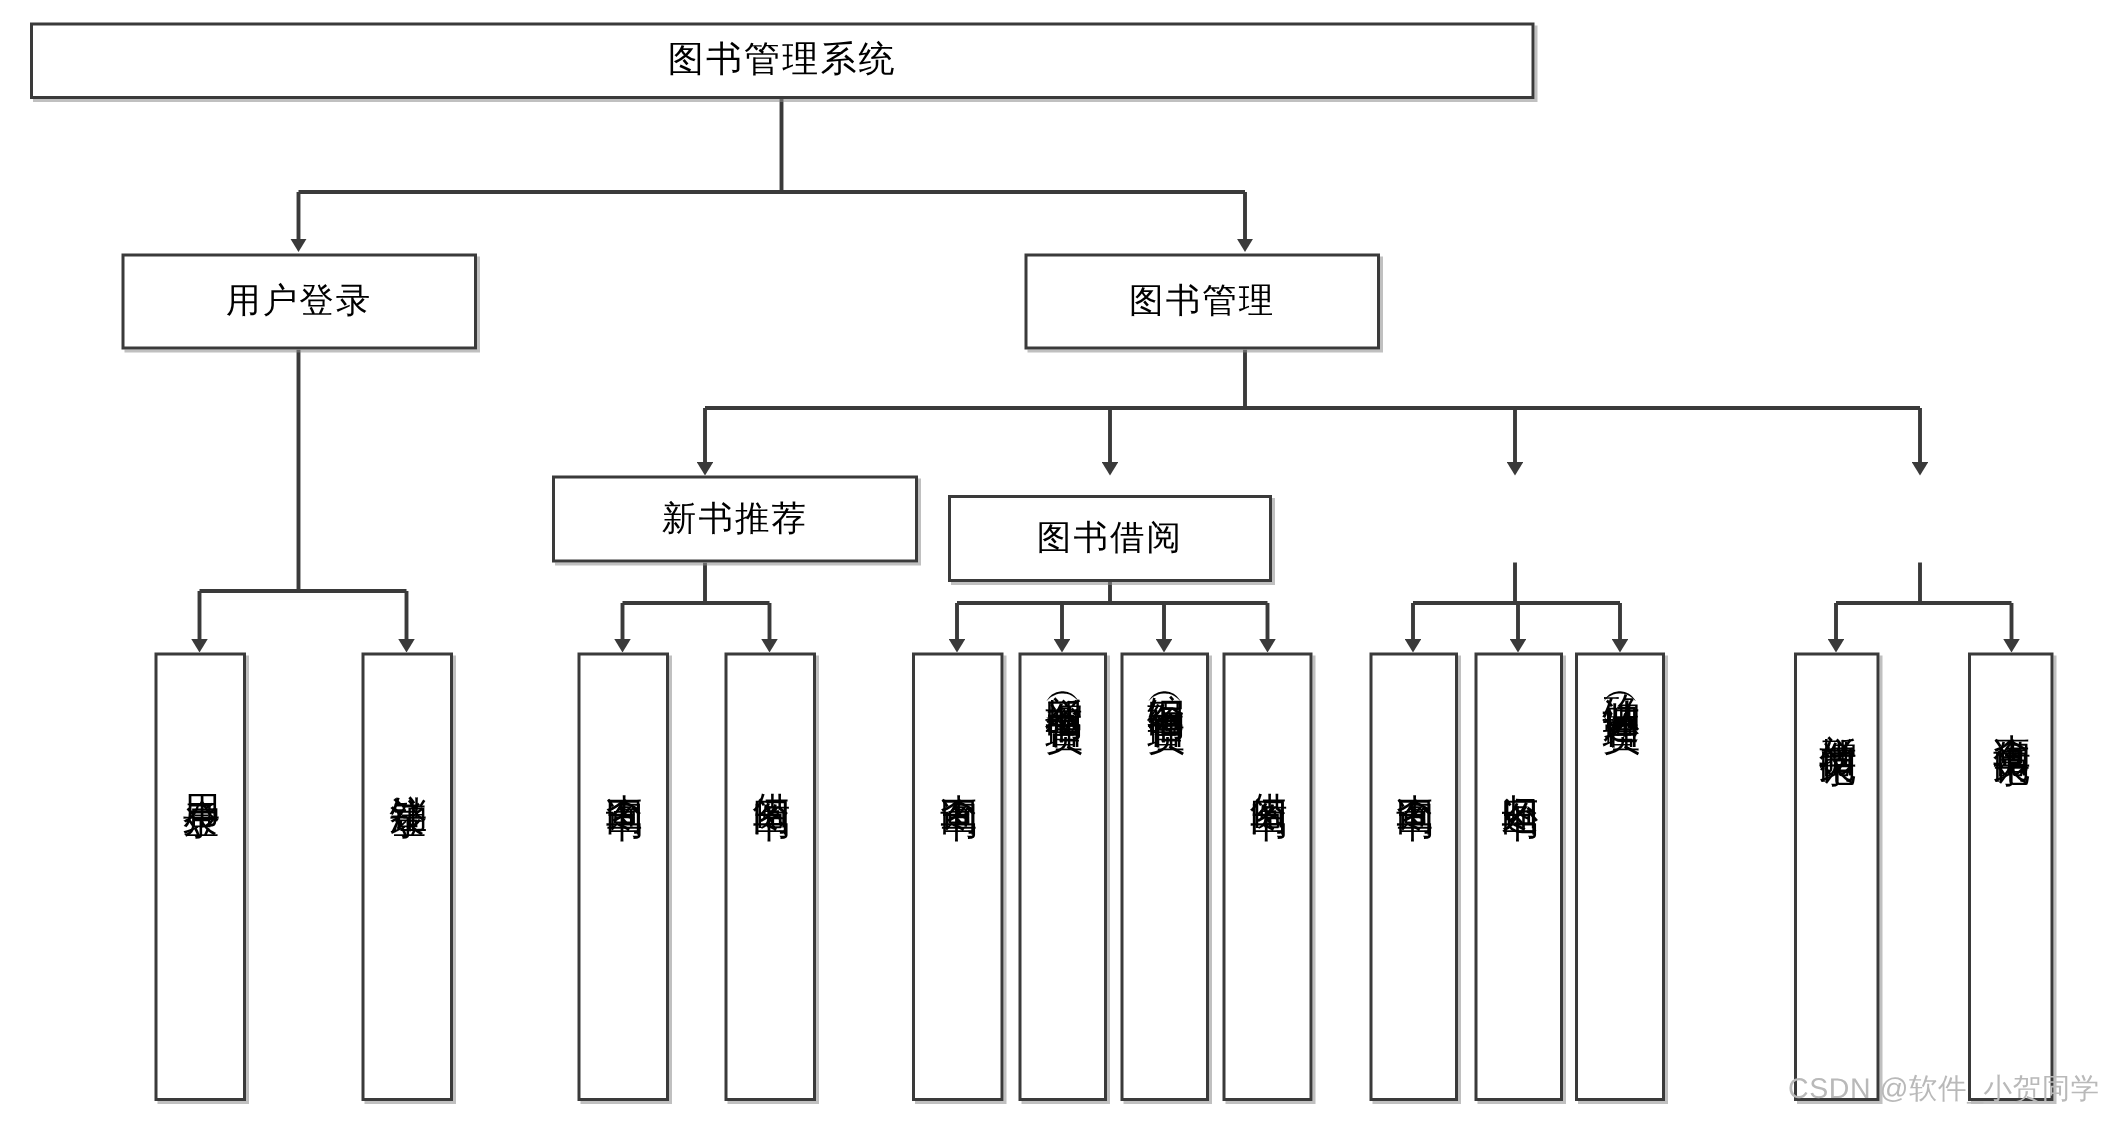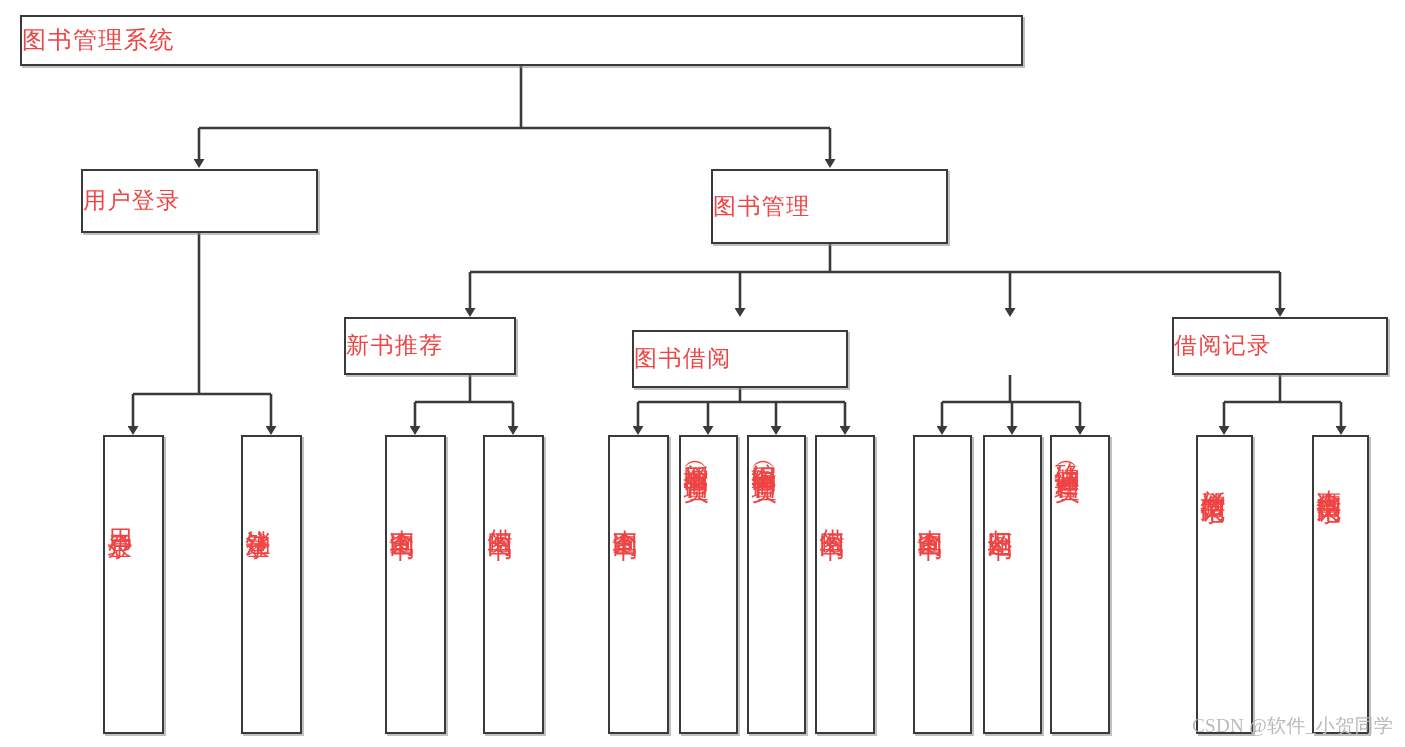--- a/index.html
+++ b/index.html
@@ -29,22 +29,22 @@
   }
   
   .node {
     position: absolute;
     box-sizing: border-box;
     background: #ffffff;
     border: 2.5px solid #3a3a3a;
     z-index: 2;
     display: flex;
     align-items: center;
-    justify-content: flex-start;
-    color: #ef4444;
+    justify-content: center;
+    color: #000000;
     box-shadow: 2px 2px 0 rgba(140,140,140,0.55);
   }
   .node .label {
     display: block;
     letter-spacing: 0.06em;
   }
   
   .node.h .label {
     writing-mode: horizontal-tb;
     font-size: 23px;
@@ -133,33 +133,30 @@
     </g>
   </svg>
 
   <div class="node h root" style="left:20px; top:15px; width:1003px; height:51px;">
     <span class="label">图书管理系统</span>
   </div>
 
   <div class="node h" style="left:81px; top:169px; width:237px; height:64px;">
     <span class="label">用户登录</span>
   </div>
-  <div class="node h" style="left:711px; top:169px; width:237px; height:75px;">
+  <div class="node h" style="left:683px; top:169px; width:237px; height:64px;">
     <span class="label">图书管理</span>
   </div>
 
-  <div class="node h" style="left:344px; top:317px; width:172px; height:58px;">
+  <div class="node h" style="left:368px; top:317px; width:244px; height:58px;">
     <span class="label">新书推荐</span>
   </div>
   <div class="node h" style="left:632px; top:330px; width:216px; height:58px;">
     <span class="label">图书借阅</span>
   </div>
-  <div class="node h" style="left:1172px; top:317px; width:216px; height:58px;">
-    <span class="label">借阅记录</span>
-  </div>
 
   <div class="node v" style="left:103px; top:435px; width:61px; height:299px; padding-top:72px;">
     <span class="label">用户登录</span>
   </div>
   <div class="node v" style="left:241px; top:435px; width:61px; height:299px; padding-top:72px;">
     <span class="label">注销登录</span>
   </div>
 
   <div class="node v" style="left:385px; top:435px; width:61px; height:299px; padding-top:72px;">
     <span class="label">查询图书</span>
@@ -191,15 +188,15 @@
     <span class="label">确认归还（管理员）</span>
   </div>
 
   <div class="node v" style="left:1196px; top:435px; width:57px; height:299px; padding-top:32px;">
     <span class="label">新增借阅记录</span>
   </div>
   <div class="node v" style="left:1312px; top:435px; width:57px; height:299px; padding-top:32px;">
     <span class="label">查询借阅记录</span>
   </div>
 
-  <div id="watermark" style="left:1192px; top:713px;font-family:Liberation Serif, serif;">CSDN @软件_小贺同学</div>
+  <div id="watermark" style="left:1192px; top:713px;">CSDN @软件_小贺同学</div>
 
 </div>
 
 </body></html>

